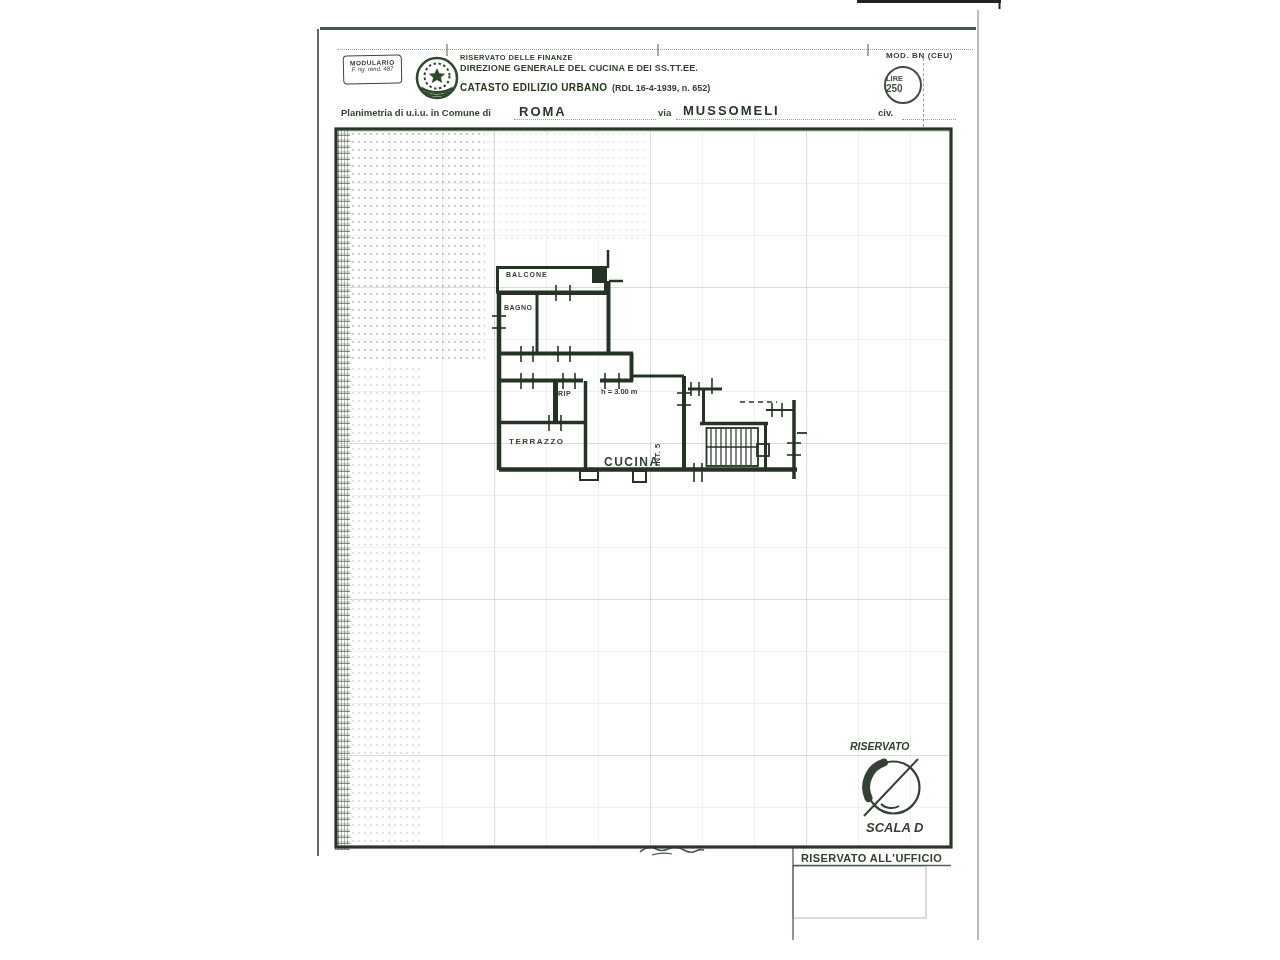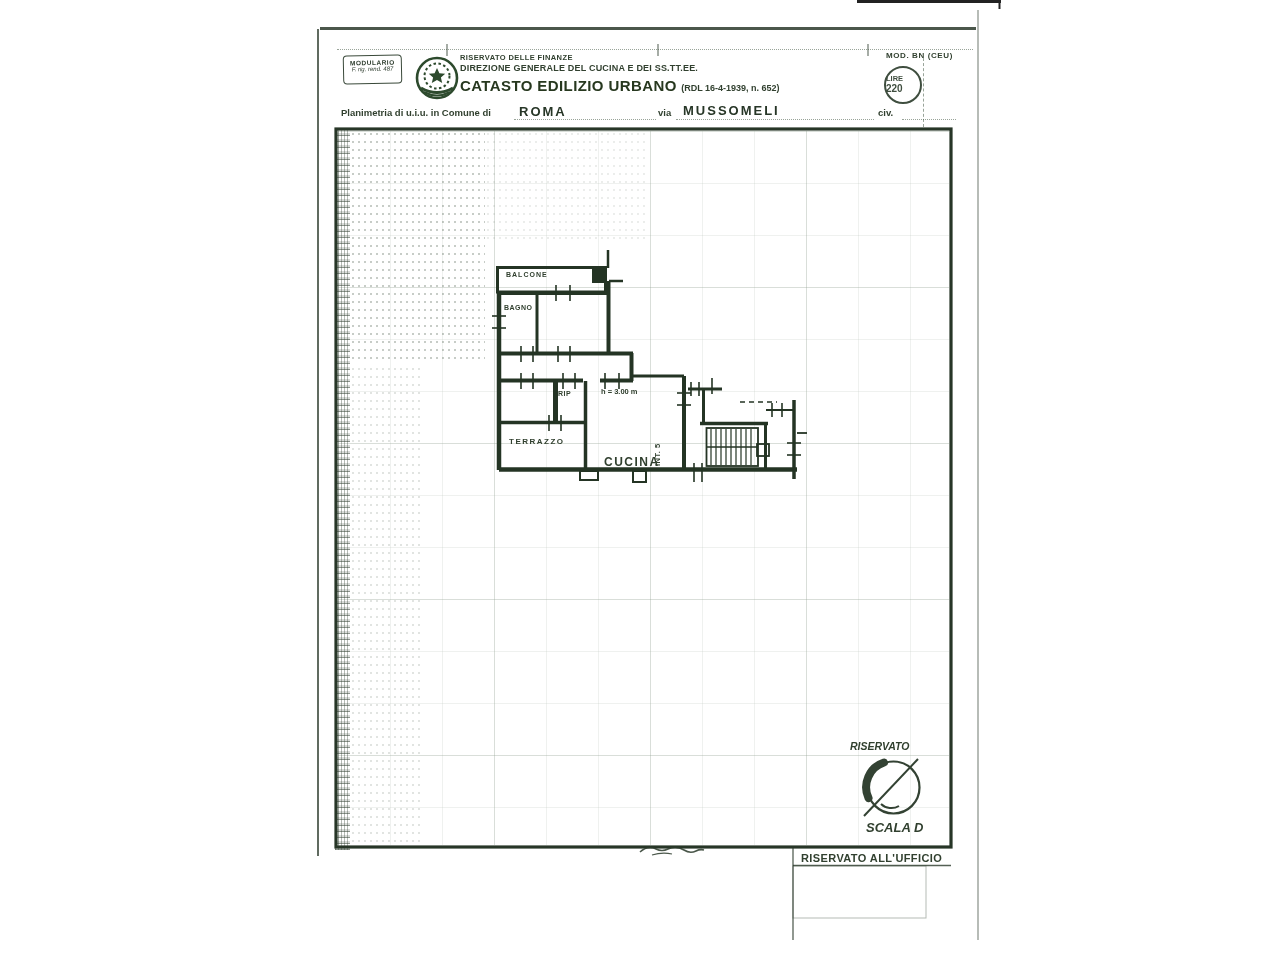--- a/index.html
+++ b/index.html
@@ -177,28 +177,28 @@
   <div class="dotted" style="left:902px;top:119px;width:54px;"></div>
 
   <div class="modbox">
     <div style="font-size:6.5px;letter-spacing:.5px;" class="b">MODULARIO</div>
     <div style="font-size:6px;" class="i">F. rig. rend. 487</div>
   </div>
 
   <div class="t b" style="left:460px;top:53px;font-size:7.5px;letter-spacing:.4px;">RISERVATO DELLE FINANZE</div>
   <div class="t b" style="left:460px;top:63px;font-size:9px;letter-spacing:.2px;">DIREZIONE GENERALE DEL CUCINA E DEI SS.TT.EE.</div>
   <div class="t" style="left:460px;top:77px;">
-    <span class="b" style="font-size:15px;letter-spacing:.4px;color:#27381f;">CATASTO EDILIZIO URBANO</span>
+    <span class="b" style="font-size:10px;letter-spacing:.4px;color:#27381f;">CATASTO EDILIZIO URBANO</span>
     <span class="b" style="font-size:9px;">(RDL 16-4-1939, n. 652)</span>
   </div>
   <div class="t b" style="left:886px;top:51px;font-size:8px;letter-spacing:.6px;">MOD. BN (CEU)</div>
 
   <div class="stamp">
     <div class="b" style="font-size:7.5px;margin-top:6px;">LIRE</div>
-    <div class="b" style="font-size:10px;">220</div>
+    <div class="b" style="font-size:10px;">250</div>
   </div>
 
   <div class="t b" style="left:341px;top:107px;font-size:9.5px;">Planimetria di u.i.u. in Comune di</div>
   <div class="t b" style="left:519px;top:104px;font-size:13px;letter-spacing:2px;color:#273627;">ROMA</div>
   <div class="t b" style="left:658px;top:107px;font-size:9.5px;">via</div>
   <div class="t b" style="left:683px;top:103px;font-size:13px;letter-spacing:2px;color:#273627;">MUSSOMELI</div>
   <div class="t b" style="left:878px;top:107px;font-size:9.5px;">civ.</div>
 
   <div class="t b" style="left:506px;top:271px;font-size:7px;letter-spacing:1px;">BALCONE</div>
   <div class="t b" style="left:504px;top:304px;font-size:7px;letter-spacing:.5px;">BAGNO</div>

